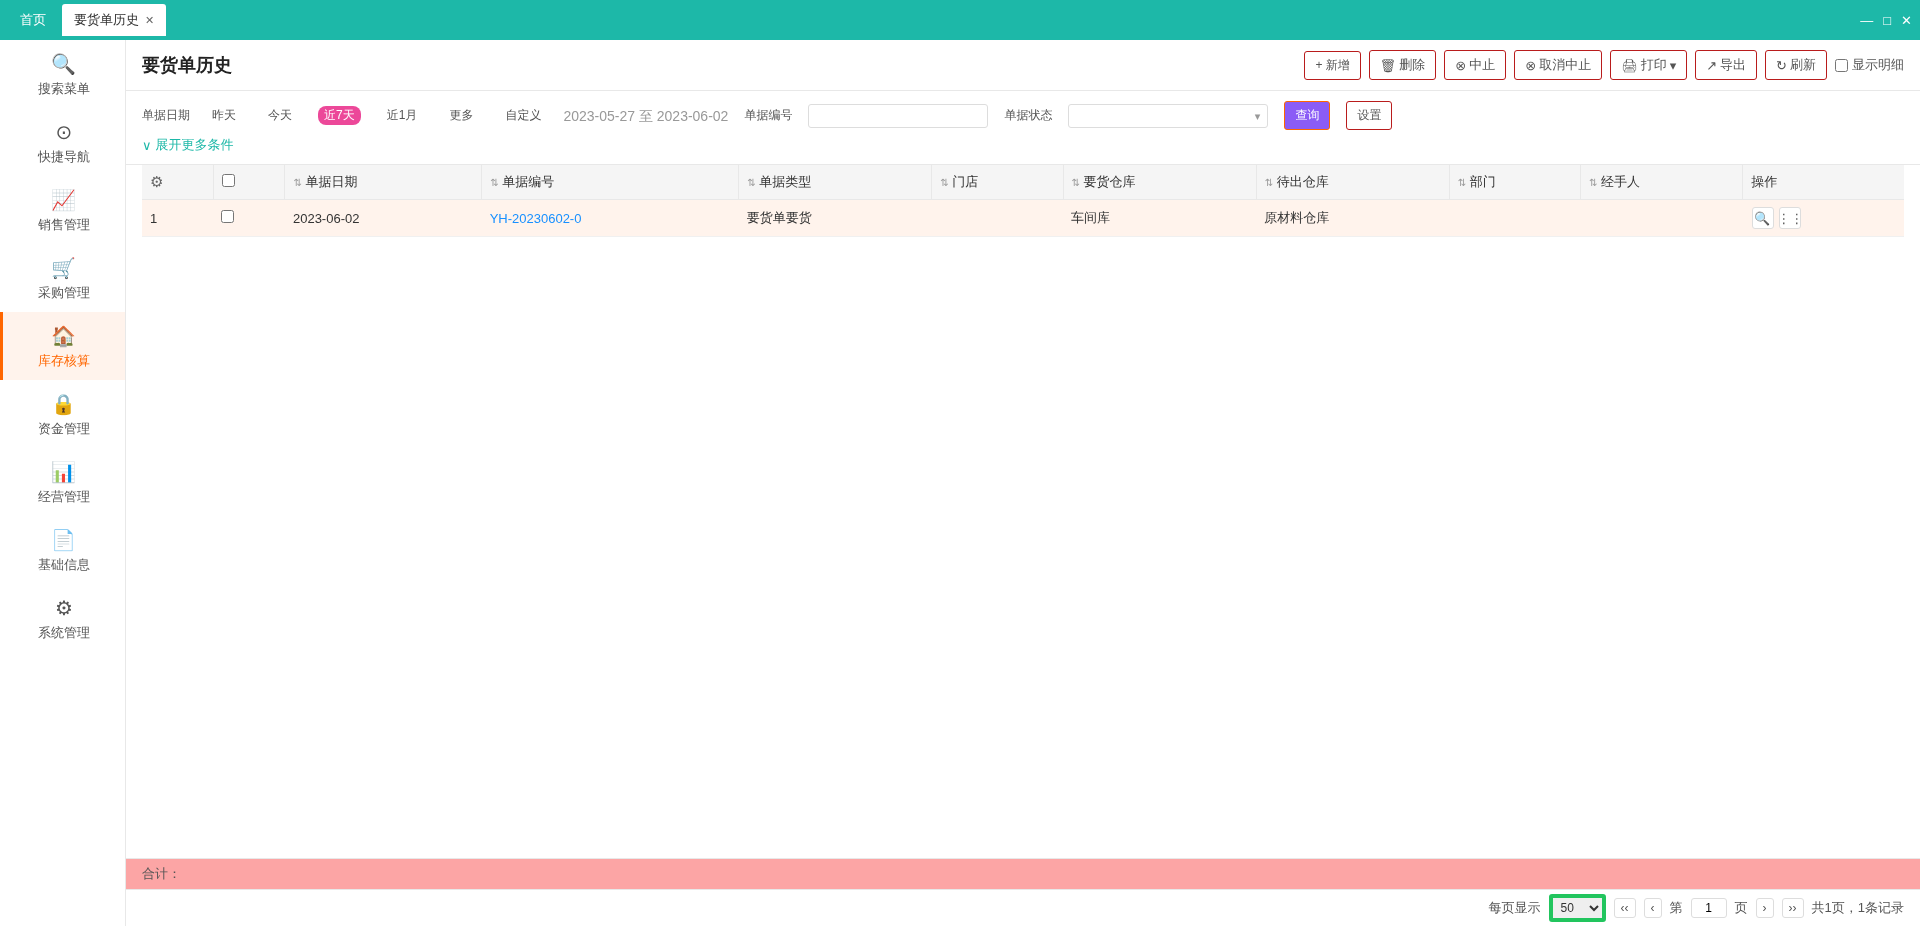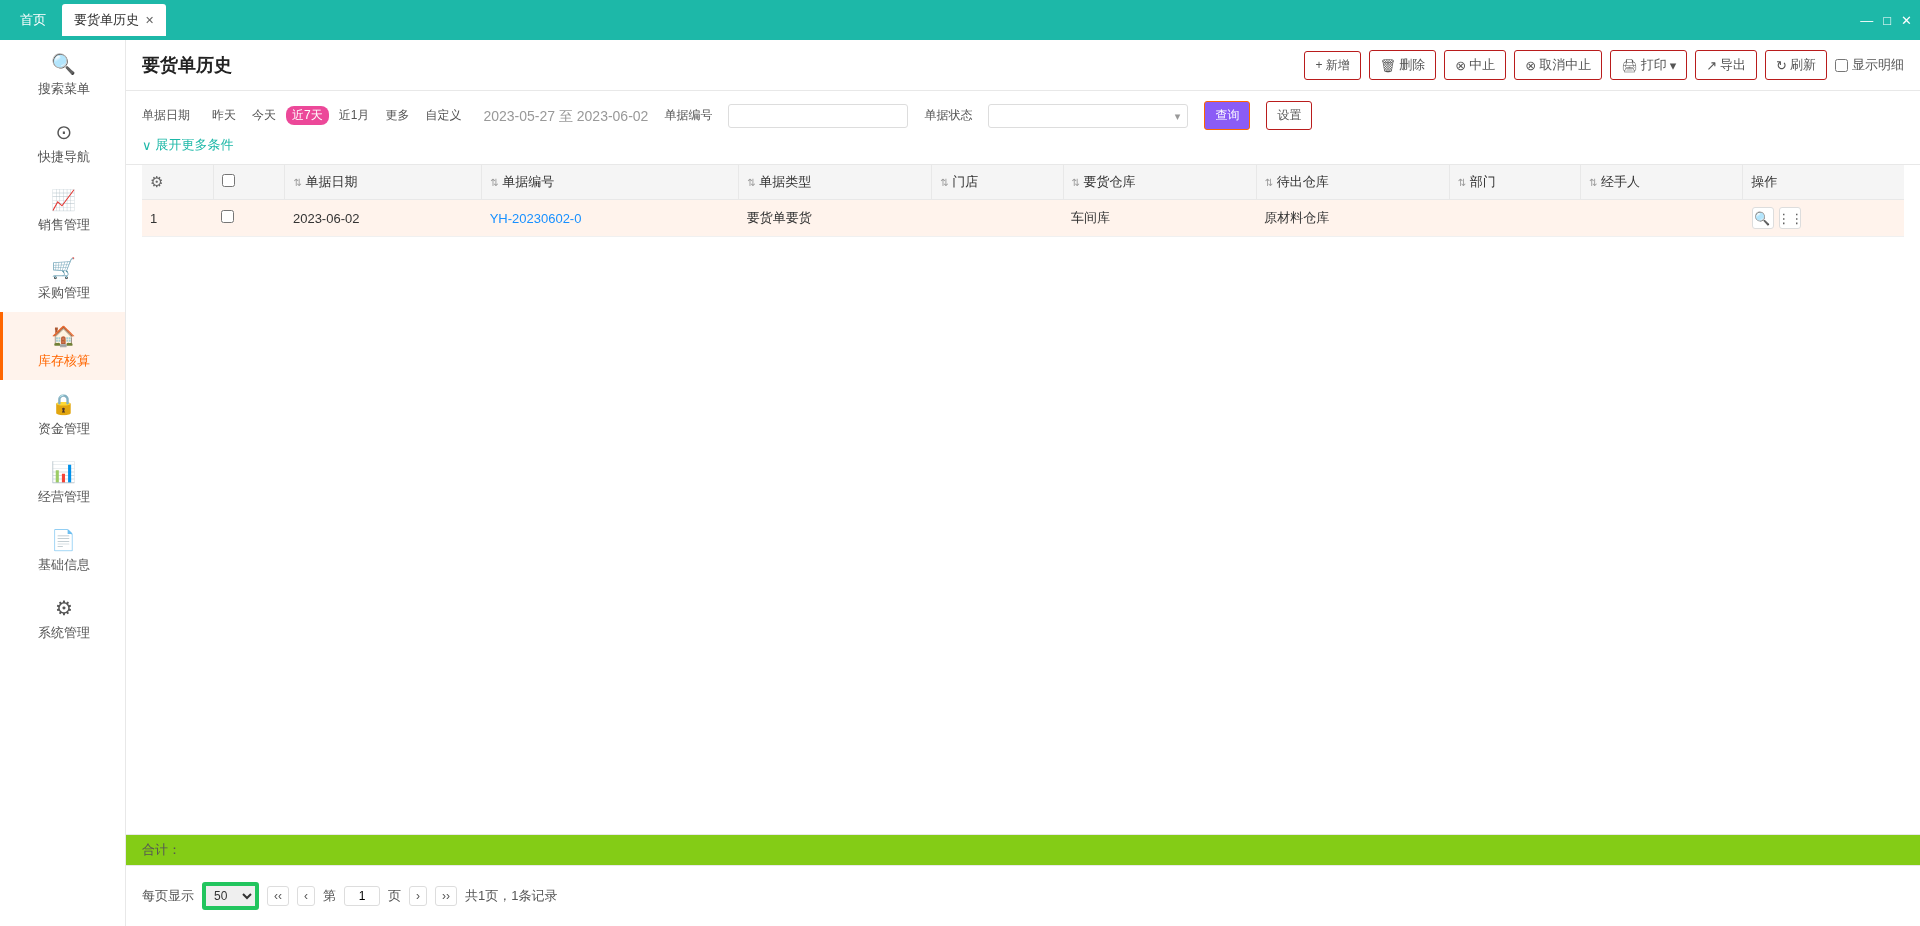--- a/index.html
+++ b/index.html
@@ -130,21 +130,21 @@
       margin-bottom: 6px;
     }
     .filter-label {
       color: #555;
       font-size: 12px;
       white-space: nowrap;
     }
     .date-chips {
       display: flex;
       align-items: flex-end;
-      gap: 4px;
+      gap: 20px;
     }
     .date-chip {
       padding: 1px 6px;
       border-radius: 10px;
       font-size: 12px;
       cursor: pointer;
       color: #555;
     }
     .date-chip.active { background: #ec4899; color: #fff; border-radius: 8px; }
     .date-range-text {
@@ -238,36 +238,37 @@
       border-radius: 3px;
       cursor: pointer;
       color: #555;
       font-size: 13px;
       background: #fff;
       margin: 0 1px;
     }
 
     
     .footer-bar {
-      background: #84cc16;
+      background: #fca5a5;
       border-top: 1px solid #e8e8e8;
       padding: 6px 16px;
       font-size: 12px;
       color: #555;
       display: flex;
       align-items: center;
       flex-shrink: 0;
     }
 
     
     .pagination-bar {
       border-top: 1px solid #e8e8e8;
-      padding: 16px 16px;
-      display: flex;
-      align-items: center;
+      padding: 4px 16px;
+      display: flex;
+      align-items: center;
+      justify-content: flex-end;
       gap: 8px;
       font-size: 12px;
       color: #555;
       flex-shrink: 0;
     }
     .page-size-select {
       border: 4px solid #22c55e;
       border-radius: 3px;
       padding: 2px 4px;
       font-size: 12px;

